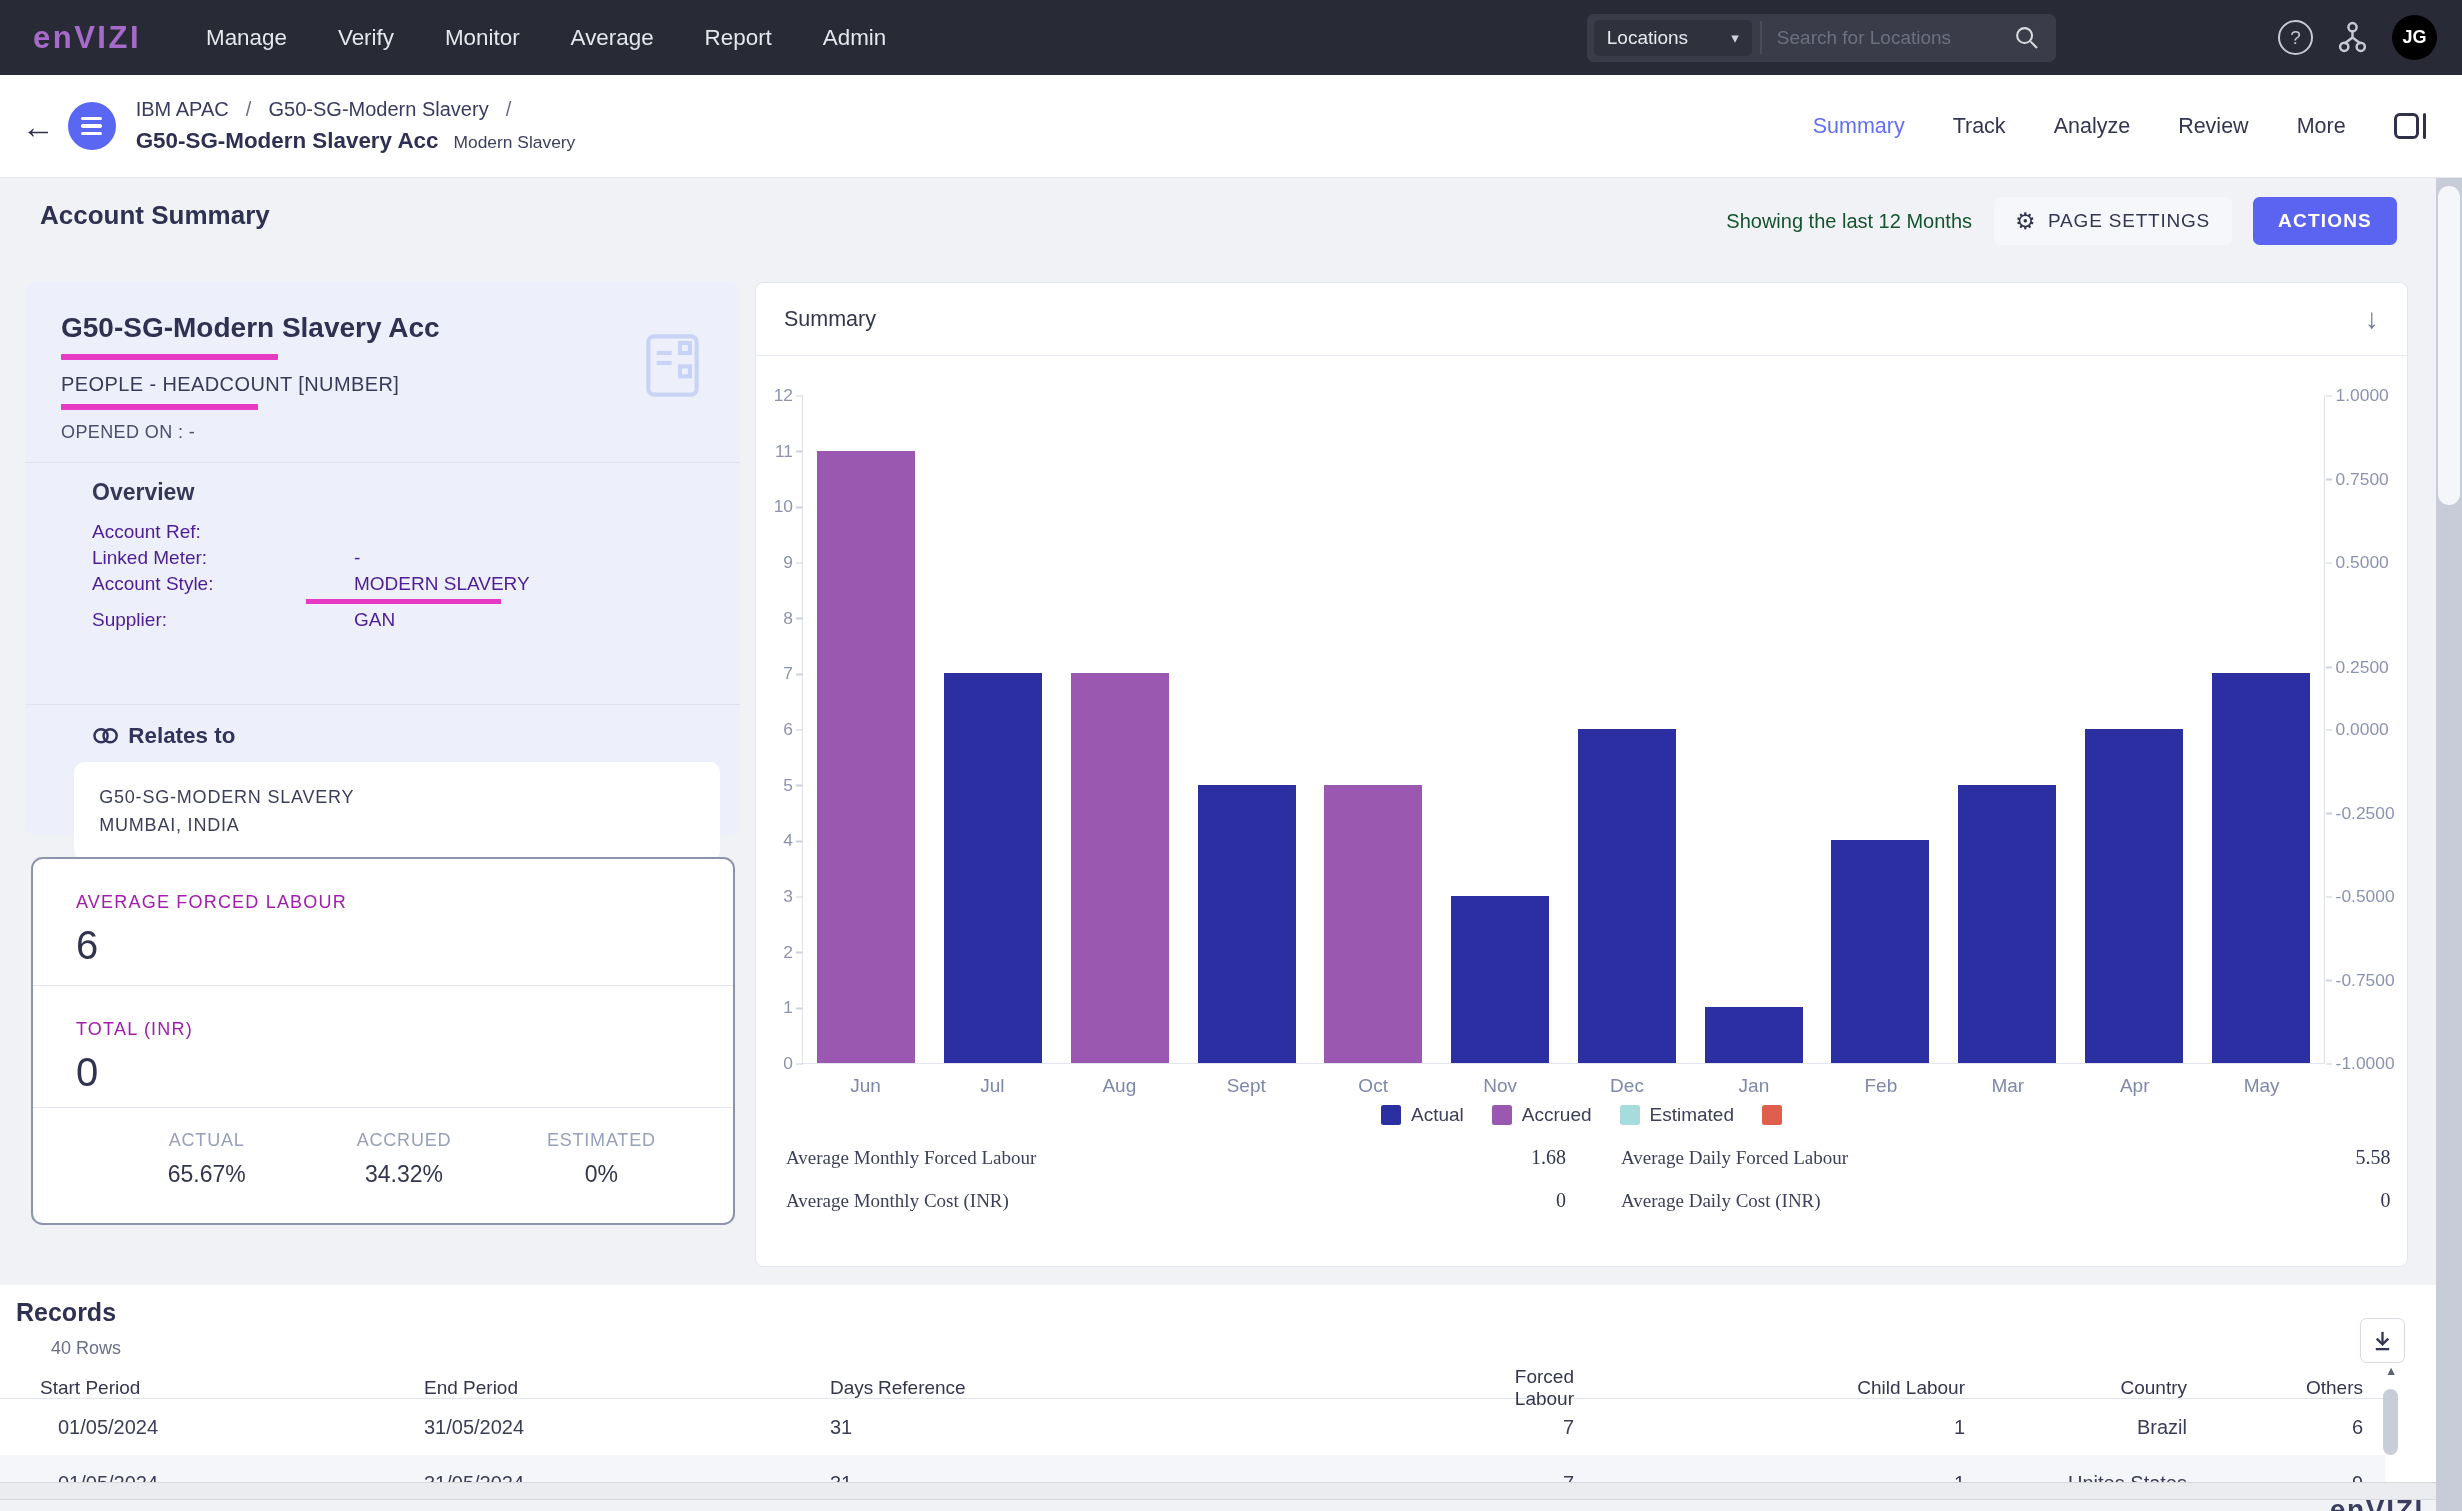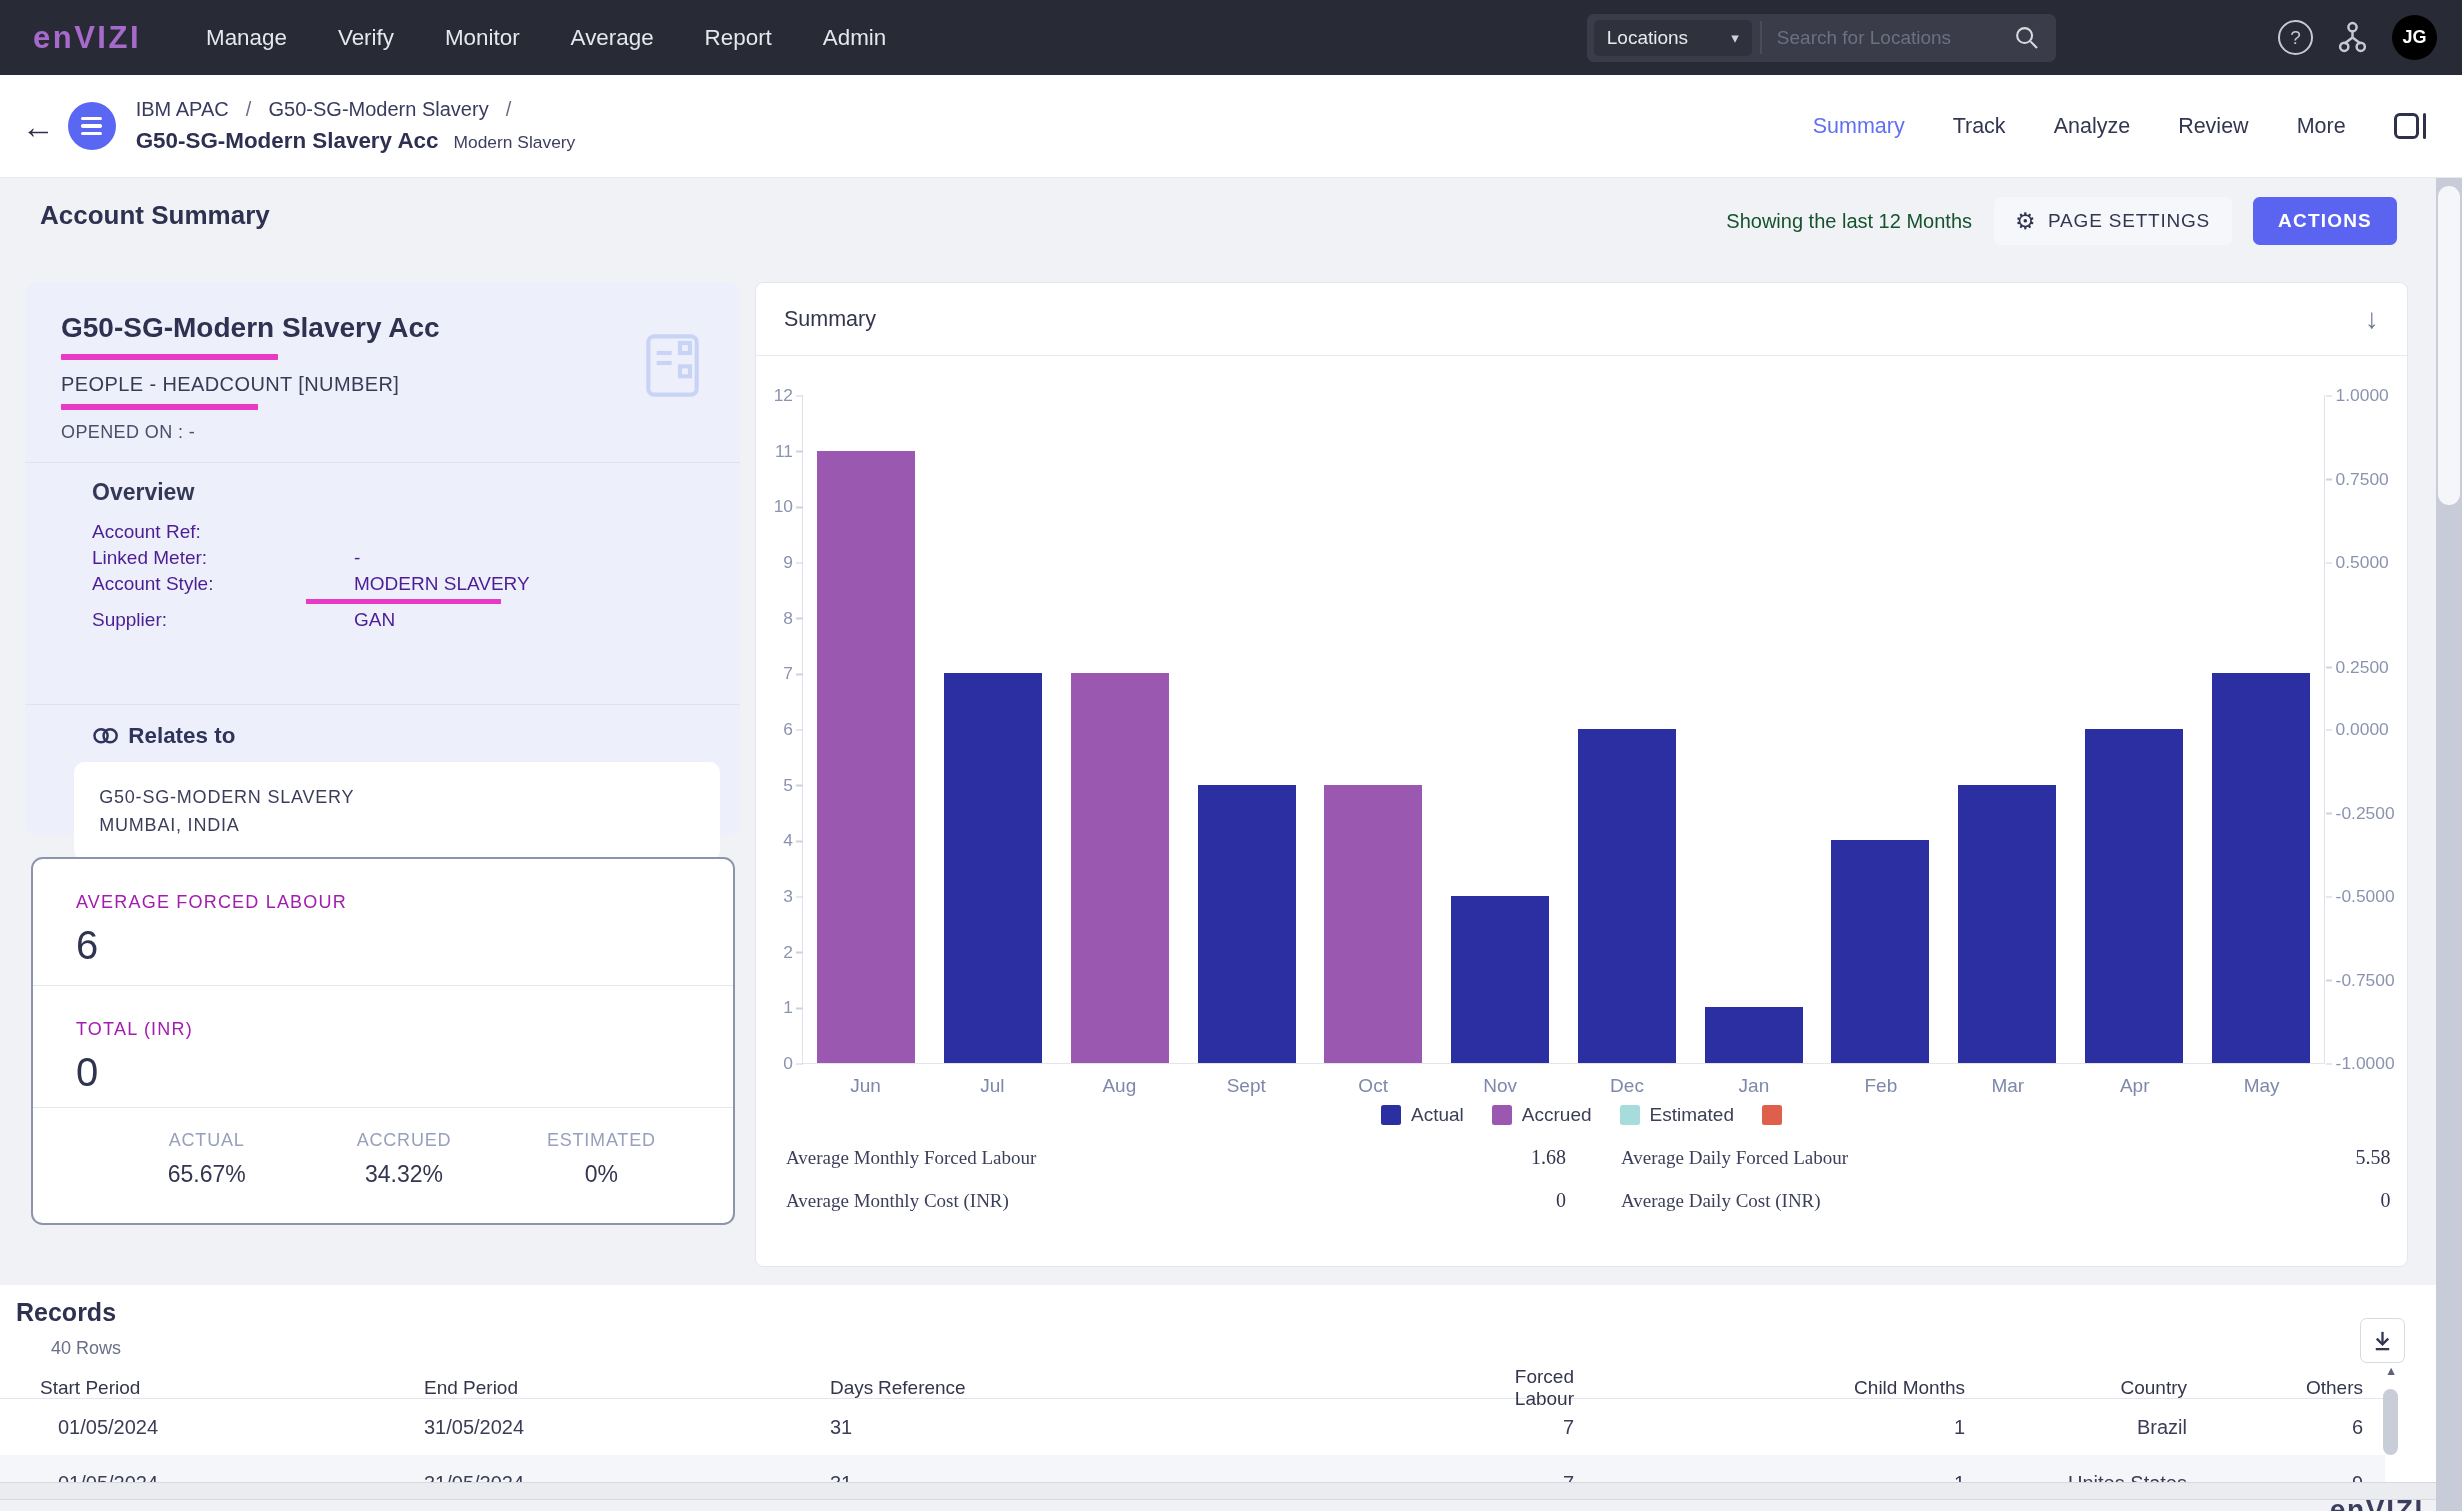--- a/index.html
+++ b/index.html
@@ -429,21 +429,21 @@
           <line x1="5" y1="21" x2="19" y2="21"></line>
       </svg>
     </div>
     <div class="rec-table" id="rec-table">
         <div class="trow thead">
           <div class="th">Start Period</div>
           <div class="th">End Period</div>
           <div class="th">Days</div>
           <div class="th">Reference</div>
           <div class="th a-r">Forced Labour</div>
-          <div class="th a-r">Child Months</div>
+          <div class="th a-r">Child Labour</div>
           <div class="th a-r">Country</div>
           <div class="th a-r">Others</div>
         </div>
         <div class="trow tr-body" style="background: rgb(255, 255, 255);">
           <div class="td ind">01/05/2024</div>
           <div class="td">31/05/2024</div>
           <div class="td">31</div>
           <div class="td"></div>
           <div class="td a-r">7</div>
           <div class="td a-r">1</div>

